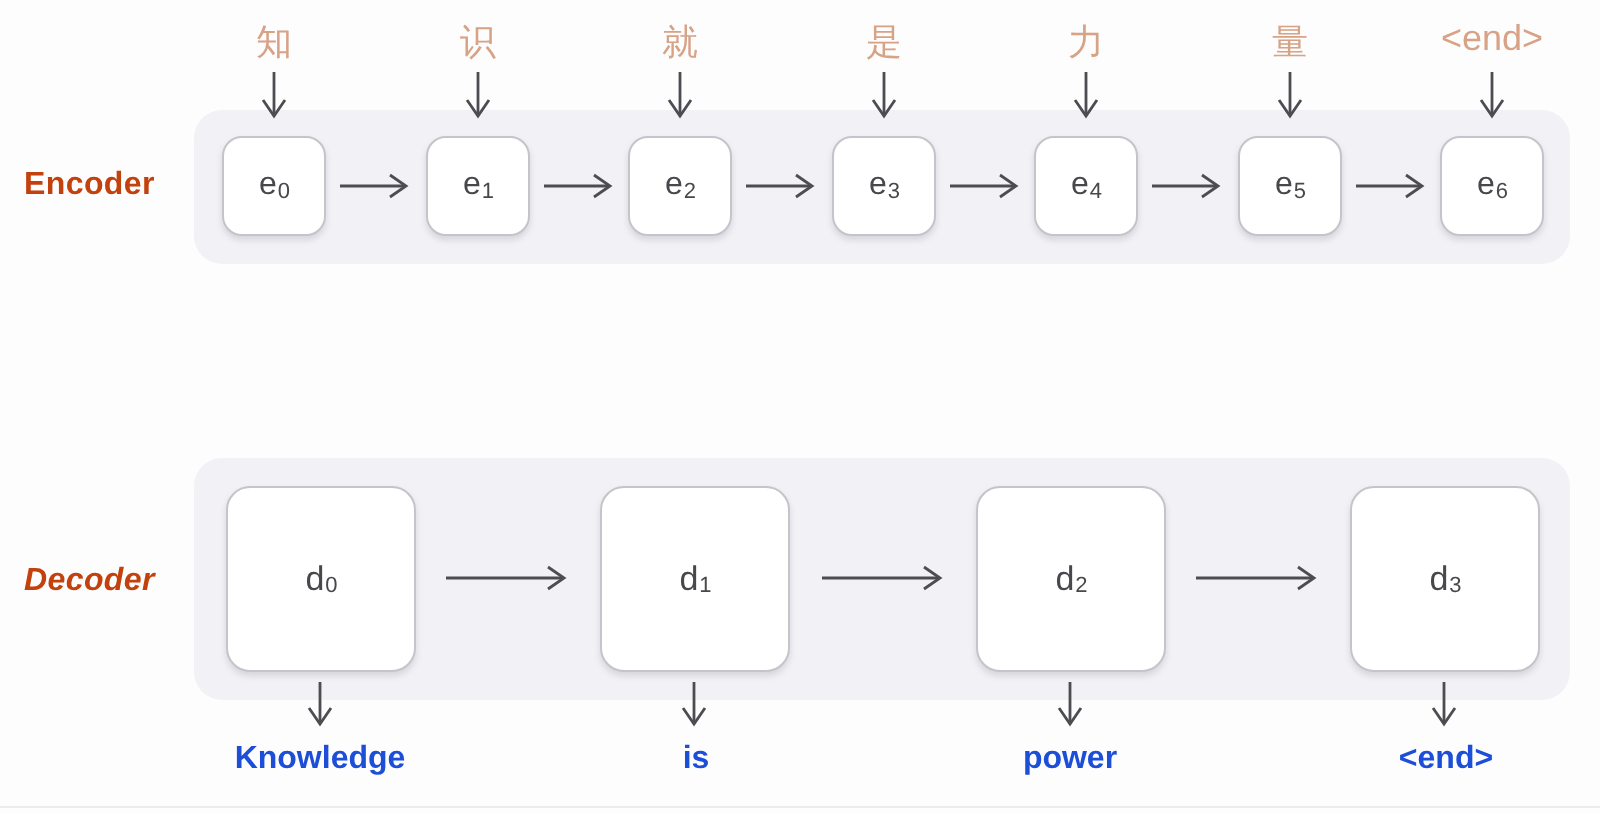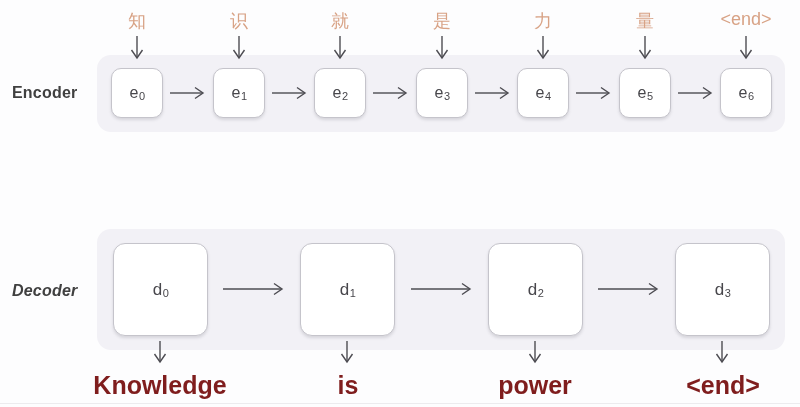--- a/index.html
+++ b/index.html
@@ -7,21 +7,21 @@
   body {
     font-family: "Liberation Sans", "DejaVu Sans", sans-serif;
     background:#FDFDFE;
     position:relative;
     overflow:hidden;
   }
   .stage { position:absolute; inset:0; }
 
   .section-label {
     position:absolute; left:12px;
-    font-size:16px; font-weight:bold; color:#404040;
+    font-size:16px; font-weight:bold; color:#c2410c;
     letter-spacing:0.2px;
   }
   #encoder-label { top:84px; }
   #decoder-label { top:282px;font-style:italic; }
 
   .container {
     position:absolute; left:97px; width:688px;
     background:#F2F1F6; border-radius:14px;
   }
   #encoder-container { top:55px; height:77px; }
@@ -41,21 +41,21 @@
 
   .token {
     position:absolute; width:160px; text-align:center;
   }
   .in-token {
     top:9px; width:80px;
     color:#D8A285; font-size:18px;
   }
   .out-token {
     top:371px;
-    color:#7f1d1d; font-size:25px; font-weight:bold;
+    color:#1d4ed8; font-size:16px; font-weight:bold;
   }
 
   .arrow { position:absolute; }
 
   .bottom-hairline {
     position:absolute; left:0; top:403px; width:800px; height:1px;
     background:#ECEBEE;
   }
 </style>
 </head>

